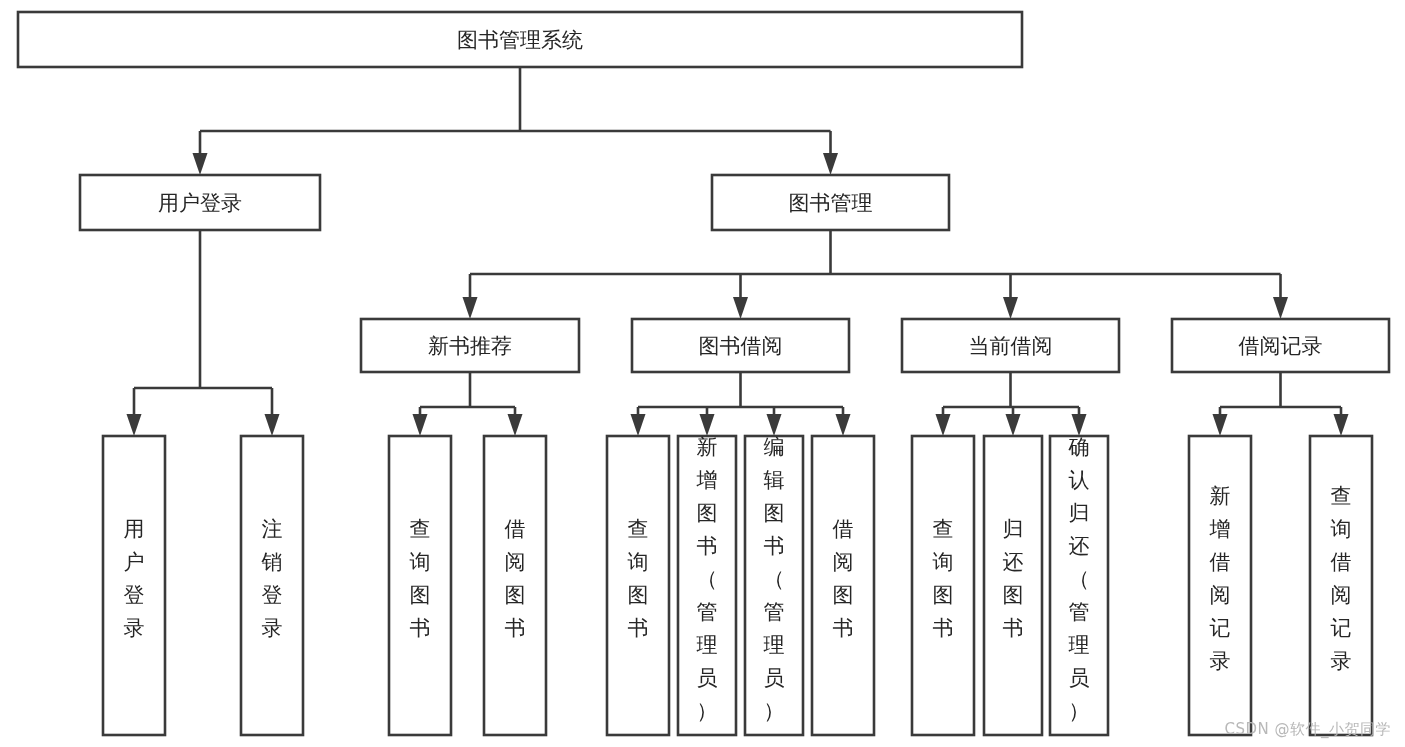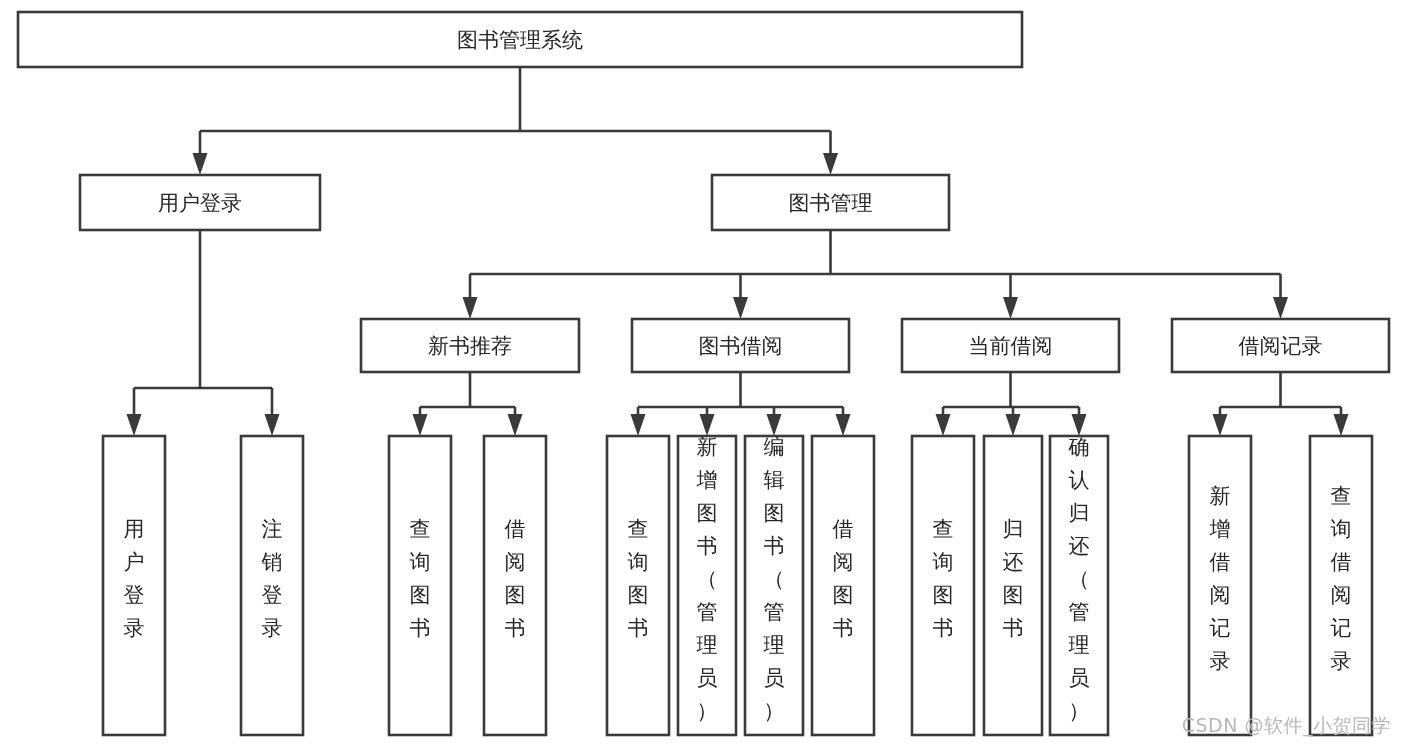--- a/index.html
+++ b/index.html
@@ -54,21 +54,21 @@
     font-family: "DejaVu Sans", "Liberation Sans", sans-serif;
     font-size: 21px;
     fill: #262626;
     text-anchor: middle;
   }
   .watermark {
     position: absolute;
     right: 14px;
     bottom: 8px;
     font-family: "DejaVu Sans", "Liberation Sans", sans-serif;
-    font-size: 19px;
+    font-size: 15px;
     color: #b8b8b8;
     letter-spacing: 0.5px;
     white-space: nowrap;
     pointer-events: none;
   }
 </style>
 </head>
 <body>
 
 <div id="diagram-root">

